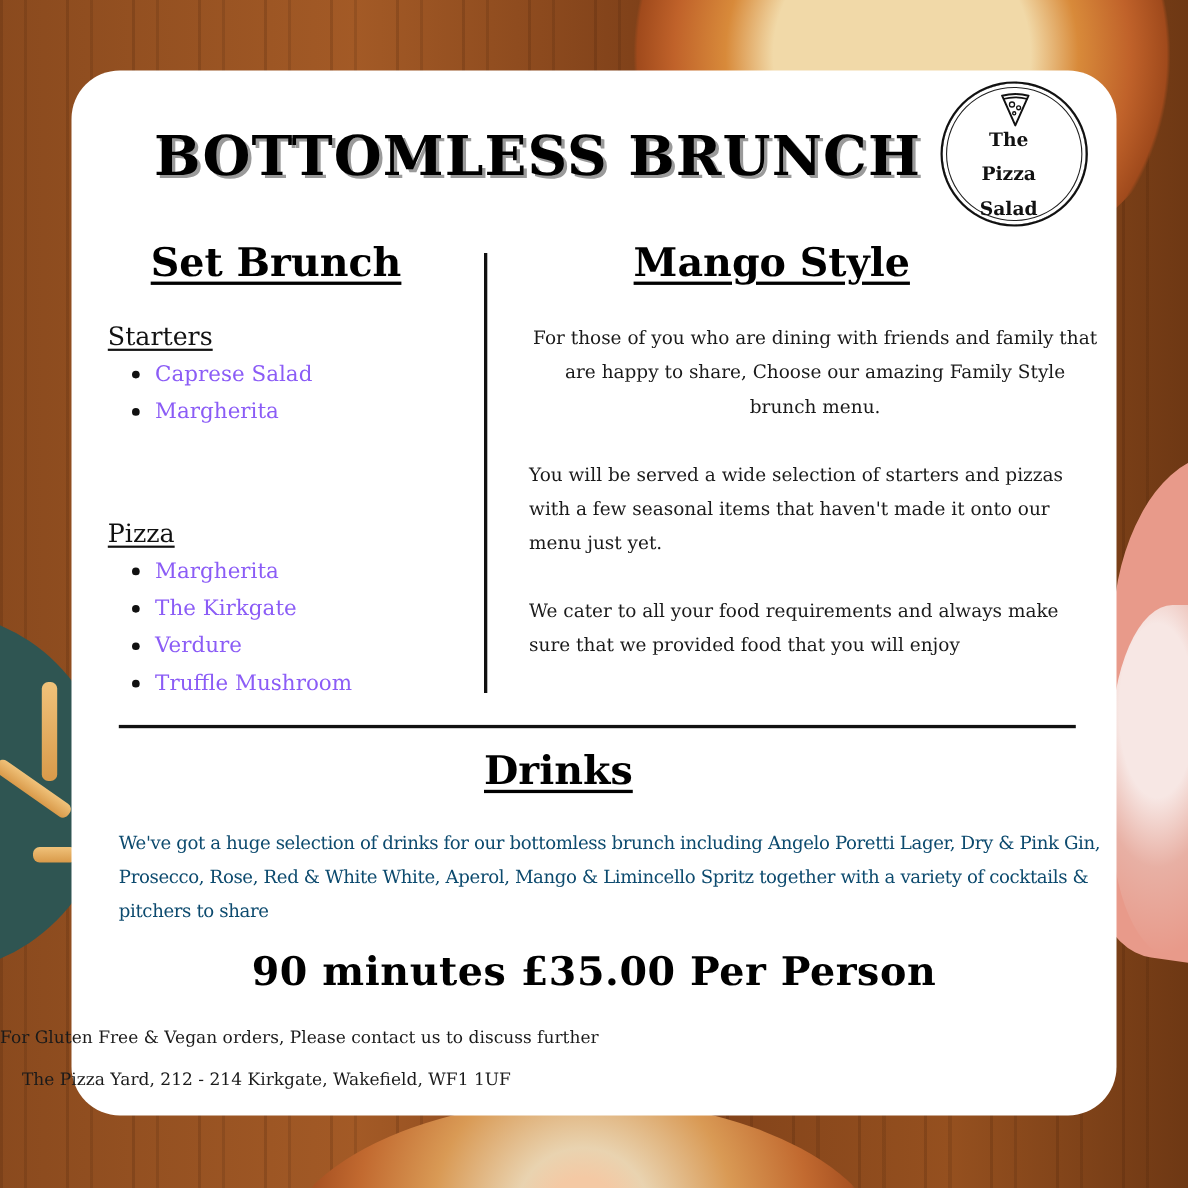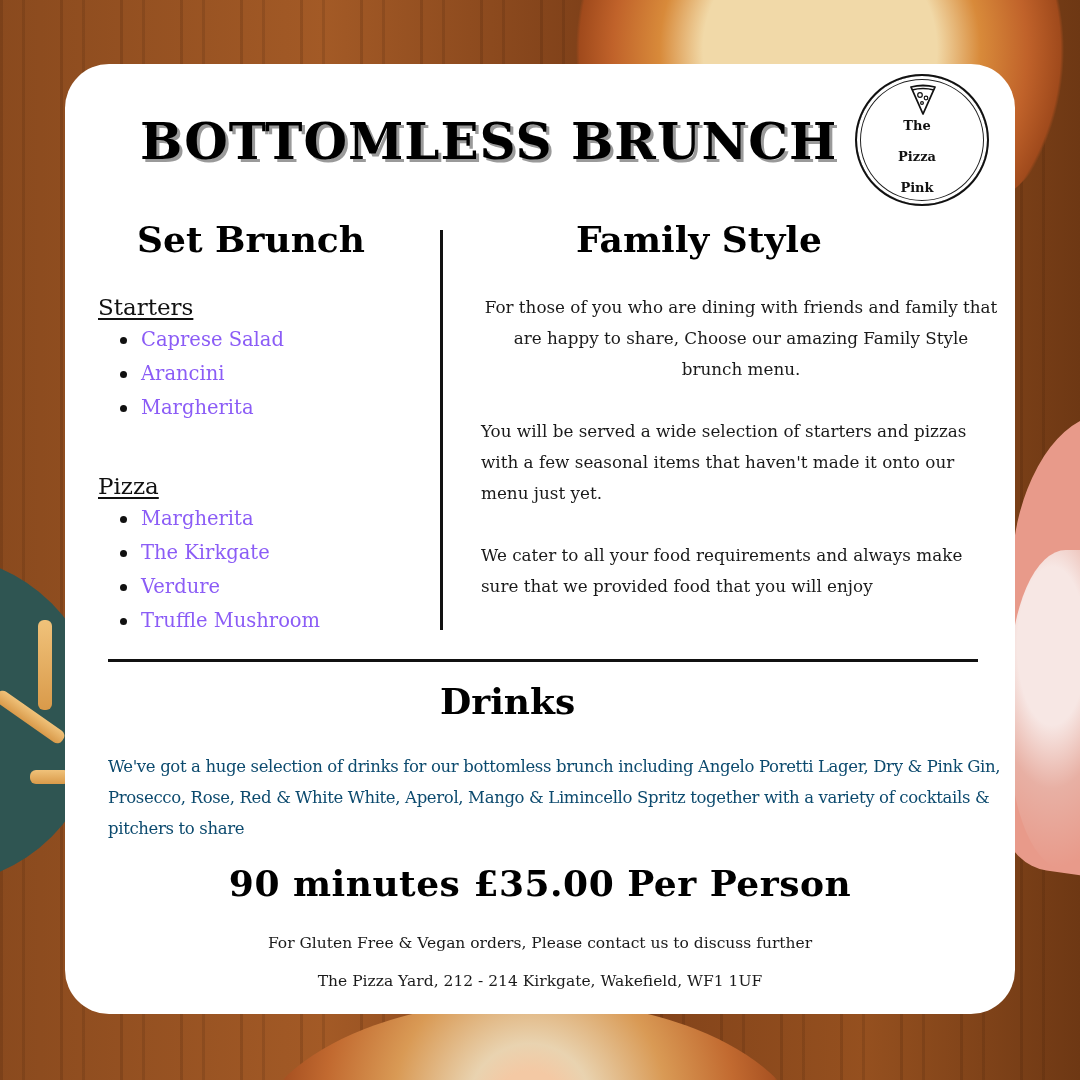--- a/index.html
+++ b/index.html
@@ -62,29 +62,29 @@
 
   .logo {
     position: absolute; left: 855px; top: 74px; width: 134px; height: 132px;
     border-radius: 50%; border: 2px solid #111;
     box-shadow: inset 0 0 0 3px #fff, inset 0 0 0 4px #222;
     text-align: center;
   }
   .logo-icon { position: absolute; left: 52px; top: 8px; width: 28px; height: 32px; }
   .logo-text {
     position: absolute; left: 0; right: 10px; font-family: "DejaVu Serif", serif;
-    font-weight: bold; font-size: 13px; color: #111;
+    font-weight: bold; font-size: 17px; color: #111;
   }
   .logo-line1 { top: 42px; }
   .logo-line2 { top: 73px; }
   .logo-line3 { top: 104px; }
 
   .col-heading {
     position: absolute; font-family: "DejaVu Serif", serif; font-weight: bold;
-    font-size: 36px; text-decoration-thickness: 3px;
+    font-size: 36px; text-decoration: underline; text-decoration-thickness: 3px;
     text-underline-offset: 5px; color: #000; white-space: nowrap;
   }
   .h-set { left: 137px; top: 218px; }
   .h-family { left: 576px; top: 218px; }
   .h-drinks { left: 440px; top: 680px; }
 
   .vdivider { position: absolute; left: 440px; top: 230px; width: 3px; height: 400px; background: #111; }
   .hdivider { position: absolute; left: 108px; top: 659px; width: 870px; height: 3px; background: #111; }
 
   .sub-heading {
@@ -117,25 +117,25 @@
     position: absolute; left: 108px; top: 751px; width: 900px; font-family: "DejaVu Serif", serif;
     font-size: 16.5px; line-height: 31px; color: #0c4a6e; letter-spacing: -0.35px;
   }
 
   .price {
     position: absolute; left: 0; width: 1080px; top: 862px; text-align: center;
     font-family: "DejaVu Serif", serif; font-weight: bold; font-size: 36px; color: #000;
     letter-spacing: 0.5px;
   }
   .note {
-    position: absolute; left: 0; width: 1080px; text-align: center;
+    position: absolute; left: 0; width: 1080px; 
     font-family: "DejaVu Serif", serif; font-size: 15.5px; color: #1a1a1a;
   }
   .note-dietary { top: 934px; }
-  .note-address { top: 972px; }
+  .note-address { top: 972px; padding-left: 20px; }
 </style>
 </head>
 <body>
 
 <div class="bg-pizza-top"></div>
 <div class="bg-plate-left"></div>
 <div class="bg-fries">
   <span style="left:38px; top:20px; width:14px; height:90px;"></span>
   <span style="left:-10px; top:110px; width:80px; transform:rotate(35deg);"></span>
   <span style="left:30px; top:170px; width:40px;"></span>
@@ -151,43 +151,42 @@
 <div class="logo">
   <svg class="logo-icon" viewBox="0 0 28 32">
     <path d="M2 3 Q14 0 26 3 L14 30 Z" fill="#fff" stroke="#111" stroke-width="1.8" stroke-linejoin="round"></path>
     <path d="M3 6 Q14 3 25 6" fill="none" stroke="#111" stroke-width="1.6"></path>
     <circle cx="11" cy="11" r="2.3" fill="none" stroke="#111" stroke-width="1.2"></circle>
     <circle cx="17" cy="14" r="1.8" fill="none" stroke="#111" stroke-width="1.2"></circle>
     <circle cx="13" cy="19" r="1.4" fill="none" stroke="#111" stroke-width="1.2"></circle>
   </svg>
   <div class="logo-text logo-line1">The</div>
   <div class="logo-text logo-line2">Pizza</div>
-  <div class="logo-text logo-line3">Pink</div>
+  <div class="logo-text logo-line3">Salad</div>
 </div>
 
 <h2 class="col-heading h-set">Set Brunch</h2>
 
 <h3 class="sub-heading sh-starters">Starters</h3>
 <ul class="menu-list list-starters">
   <li><span class="bullet"></span><span>Caprese Salad</span></li>
-  <li><span class="bullet"></span><span>Arancini</span></li>
   <li><span class="bullet"></span><span>Margherita</span></li>
 </ul>
 
 <h3 class="sub-heading sh-pizza">Pizza</h3>
 <ul class="menu-list list-pizza">
   <li><span class="bullet"></span><span>Margherita</span></li>
   <li><span class="bullet"></span><span>The Kirkgate</span></li>
   <li><span class="bullet"></span><span>Verdure</span></li>
   <li><span class="bullet"></span><span>Truffle Mushroom</span></li>
 </ul>
 
 <div class="vdivider"></div>
 
-<h2 class="col-heading h-family">Family Style</h2>
+<h2 class="col-heading h-family">Mango Style</h2>
 <p class="family-text fp1">For those of you who are dining with friends and family that are happy to share, Choose our amazing Family Style brunch menu.</p>
 <p class="family-text fp2">You will be served a wide selection of starters and pizzas with a few seasonal items that haven't made it onto our menu just yet.</p>
 <p class="family-text fp3">We cater to all your food requirements and always make sure that we provided food that you will enjoy</p>
 
 <div class="hdivider"></div>
 
 <h2 class="col-heading h-drinks">Drinks</h2>
 <p class="drinks-text">We've got a huge selection of drinks for our bottomless brunch including Angelo Poretti Lager, Dry &amp; Pink Gin, Prosecco, Rose, Red &amp; White White, Aperol, Mango &amp; Limincello Spritz together with a variety of cocktails &amp; pitchers to share</p>
 
 <div class="price">90 minutes £35.00 Per Person</div>

